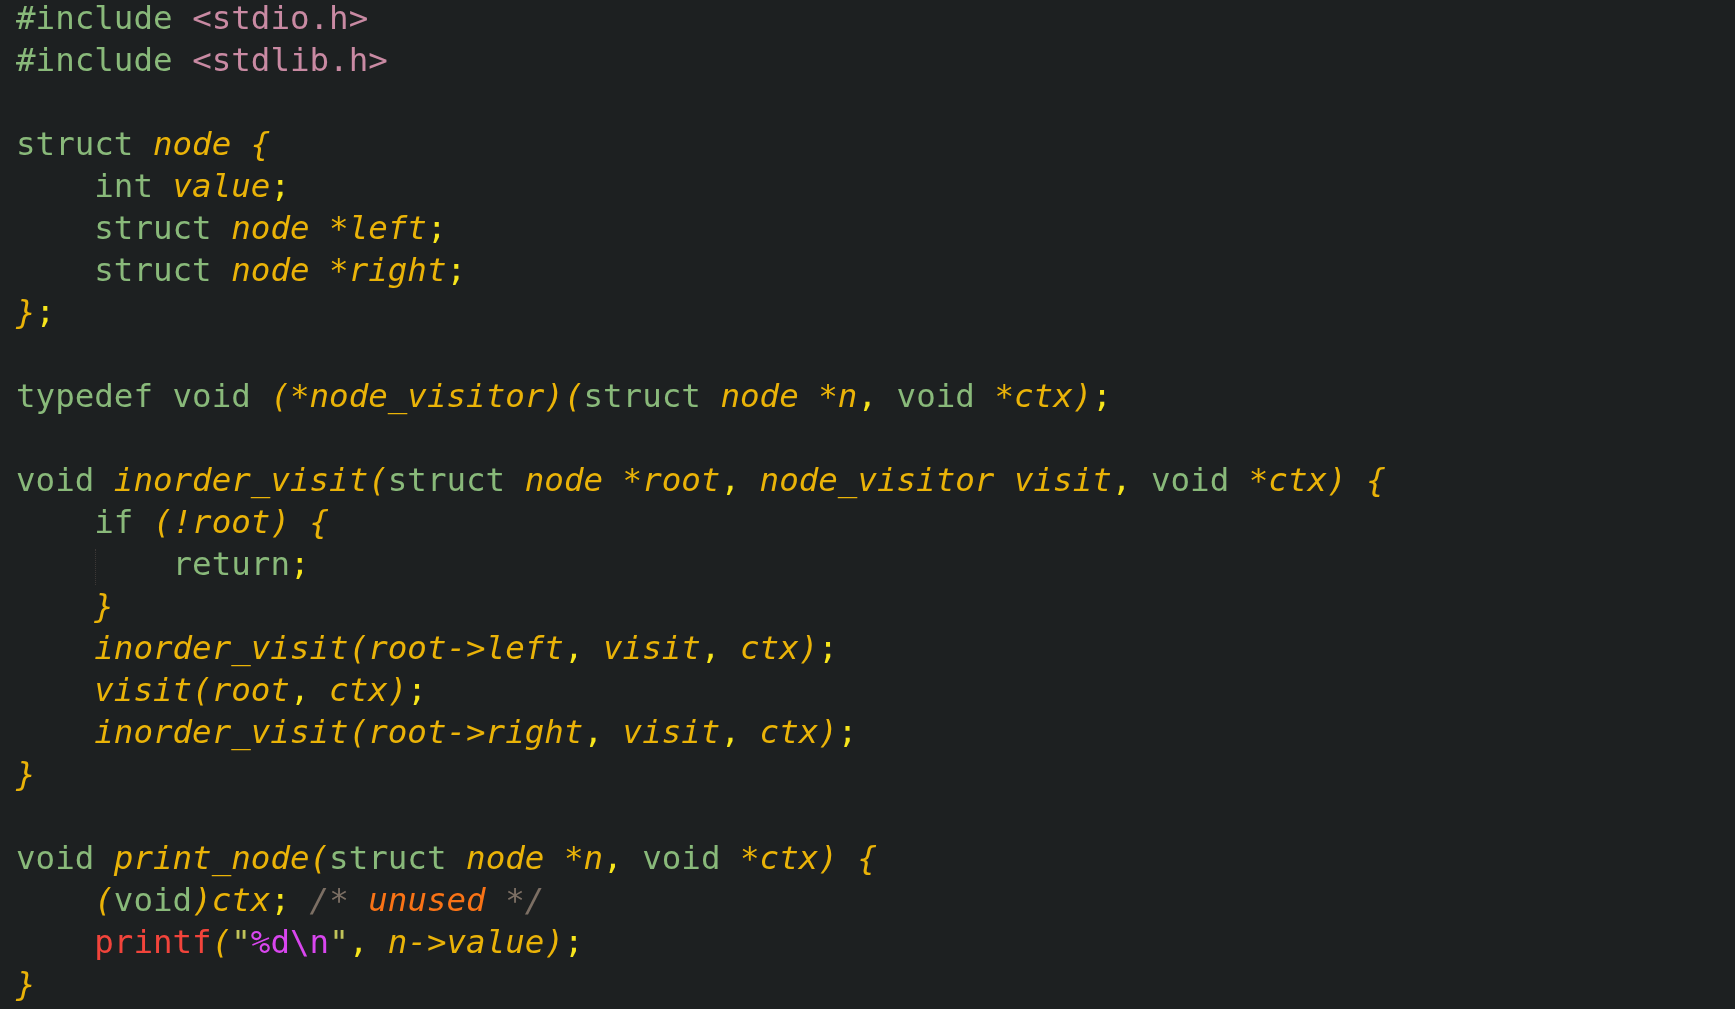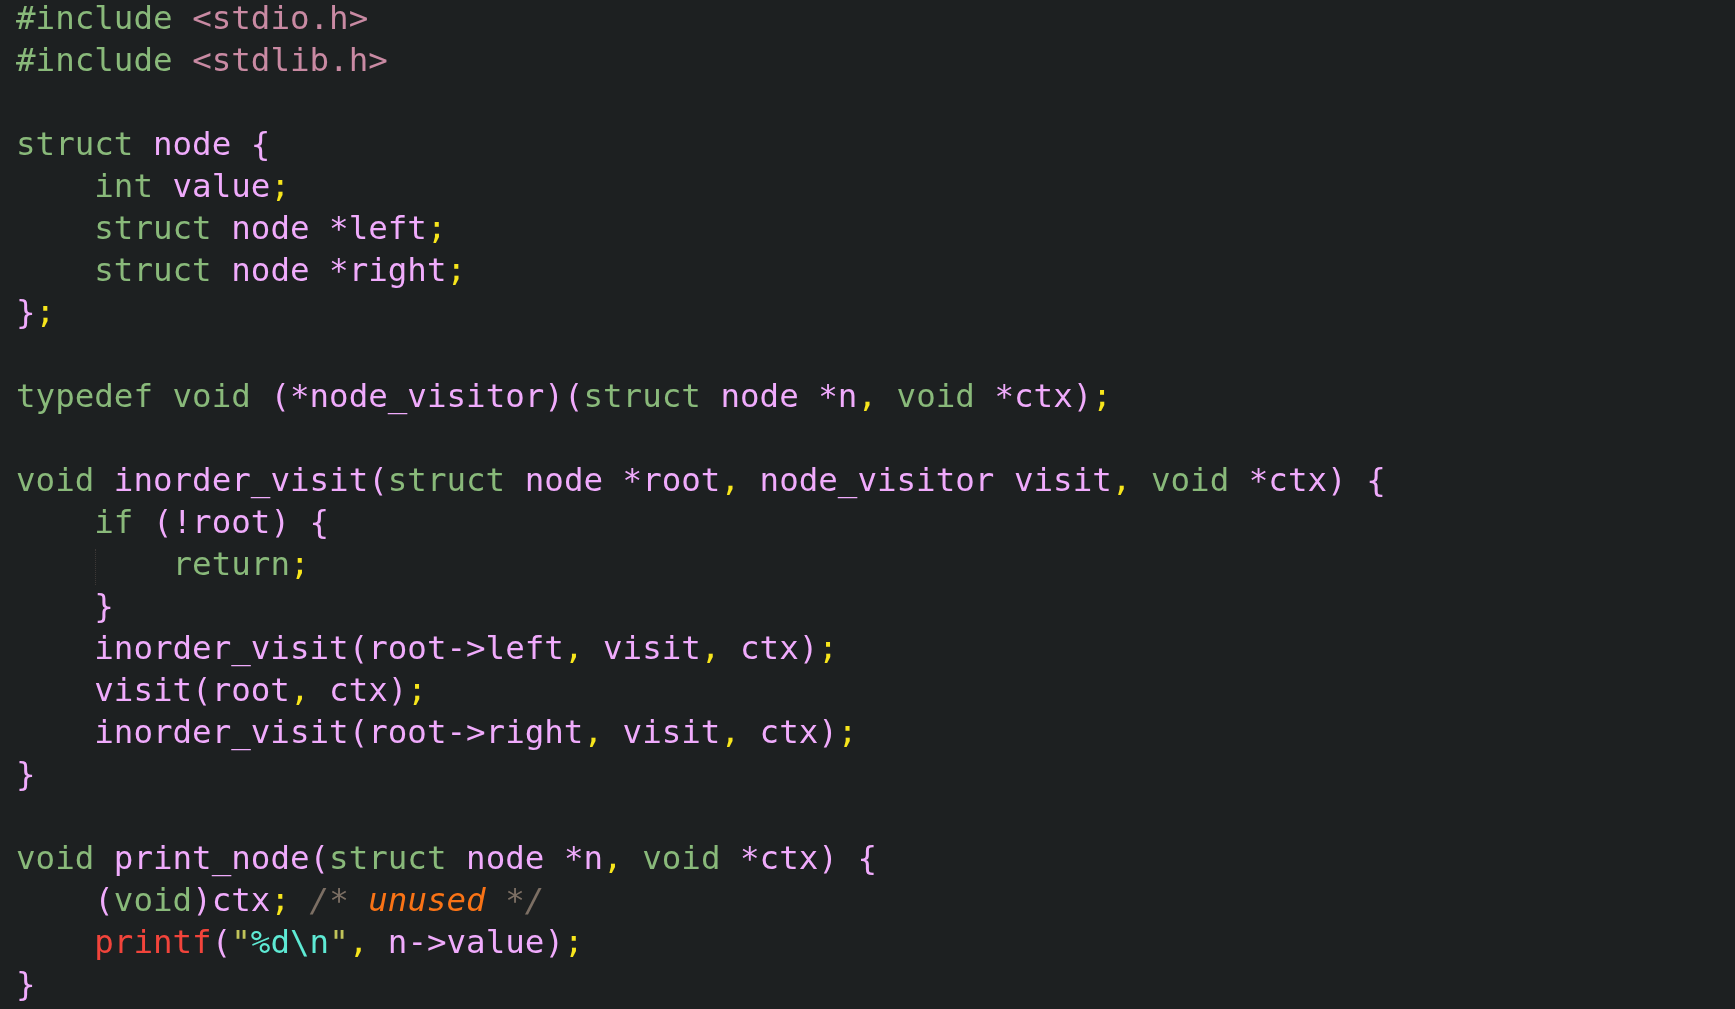--- a/index.html
+++ b/index.html
@@ -18,25 +18,25 @@
     color:#ebdbb2; white-space:pre;
   }
   .line { height:42px; position:relative; }
   .indent-guide {
     position:absolute; left:79px; top:6px; height:36px; width:0;
     border-left:1px dotted #3c3836;
   }
   .kw { color:#8ec07c; color:#89b97a; }
   .pp { color:#89b97a; }
   .inc { color:#d3869b; color:#c98aa3; }
-  .id { color:#f0abfc; }
+  .id { color:#eab308;font-style:italic; }
   .pun { color:#fabd2f; color:#f7e51c; }
   .fn-red { color:#f2443b;text-align:center; }
   .str { color:#b8bb26; color:#c1c45a; }
-  .fmt { color:#5eead4;text-align:center; }
+  .fmt { color:#d946ef;text-align:center; }
   .cmt { color:#f97316; font-style:italic; }
   .cmt-delim { color:#7c6f64; font-style:italic; }
 </style>
 </head>
 <body>
 
 <div class="editor">
   <div class="code" id="code"><div class="line"><span class="pp">#include</span><span class="id"> </span><span class="inc">&lt;stdio.h&gt;</span></div><div class="line"><span class="pp">#include</span><span class="id"> </span><span class="inc">&lt;stdlib.h&gt;</span></div><div class="line"> </div><div class="line"><span class="kw">struct</span><span class="id"> node {</span></div><div class="line"><span class="id">    </span><span class="kw">int</span><span class="id"> value</span><span class="pun">;</span></div><div class="line"><span class="id">    </span><span class="kw">struct</span><span class="id"> node *left</span><span class="pun">;</span></div><div class="line"><span class="id">    </span><span class="kw">struct</span><span class="id"> node *right</span><span class="pun">;</span></div><div class="line"><span class="id">}</span><span class="pun">;</span></div><div class="line"> </div><div class="line"><span class="kw">typedef</span><span class="id"> </span><span class="kw">void</span><span class="id"> (*node_visitor)(</span><span class="kw">struct</span><span class="id"> node *n</span><span class="pun">,</span><span class="id"> </span><span class="kw">void</span><span class="id"> *ctx)</span><span class="pun">;</span></div><div class="line"> </div><div class="line"><span class="kw">void</span><span class="id"> inorder_visit(</span><span class="kw">struct</span><span class="id"> node *root</span><span class="pun">,</span><span class="id"> node_visitor visit</span><span class="pun">,</span><span class="id"> </span><span class="kw">void</span><span class="id"> *ctx) {</span></div><div class="line"><span class="id">    </span><span class="kw">if</span><span class="id"> (!root) {</span></div><div class="line"><span class="indent-guide"></span><span class="id">        </span><span class="kw">return</span><span class="pun">;</span></div><div class="line"><span class="id">    }</span></div><div class="line"><span class="id">    inorder_visit(root-&gt;left</span><span class="pun">,</span><span class="id"> visit</span><span class="pun">,</span><span class="id"> ctx)</span><span class="pun">;</span></div><div class="line"><span class="id">    visit(root</span><span class="pun">,</span><span class="id"> ctx)</span><span class="pun">;</span></div><div class="line"><span class="id">    inorder_visit(root-&gt;right</span><span class="pun">,</span><span class="id"> visit</span><span class="pun">,</span><span class="id"> ctx)</span><span class="pun">;</span></div><div class="line"><span class="id">}</span></div><div class="line"> </div><div class="line"><span class="kw">void</span><span class="id"> print_node(</span><span class="kw">struct</span><span class="id"> node *n</span><span class="pun">,</span><span class="id"> </span><span class="kw">void</span><span class="id"> *ctx) {</span></div><div class="line"><span class="id">    (</span><span class="kw">void</span><span class="id">)ctx</span><span class="pun">;</span><span class="id"> </span><span class="cmt-delim">/*</span><span class="cmt"> unused </span><span class="cmt-delim">*/</span></div><div class="line"><span class="id">    </span><span class="fn-red">printf</span><span class="id">(</span><span class="str">"</span><span class="fmt">%d\n</span><span class="str">"</span><span class="pun">,</span><span class="id"> n-&gt;value)</span><span class="pun">;</span></div><div class="line"><span class="id">}</span></div></div>
 </div>
 

